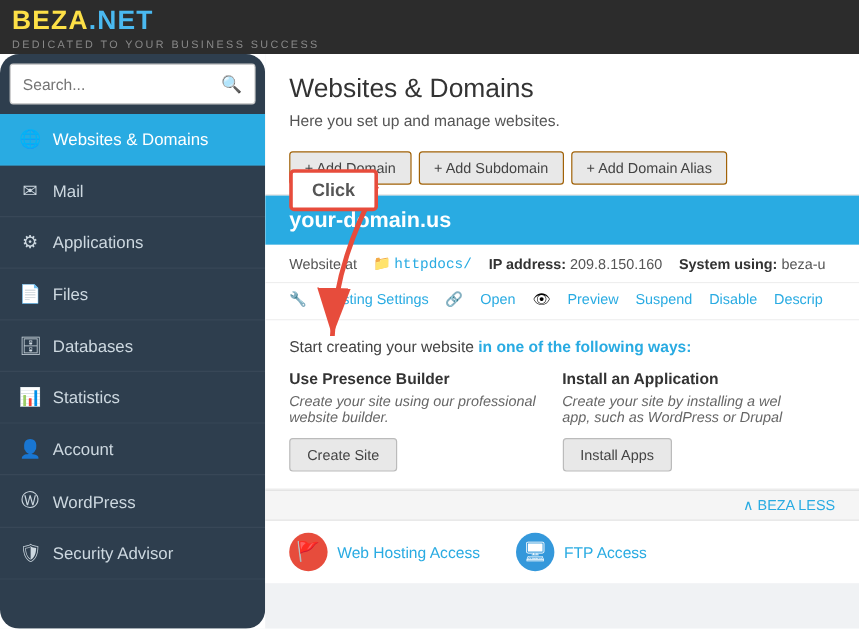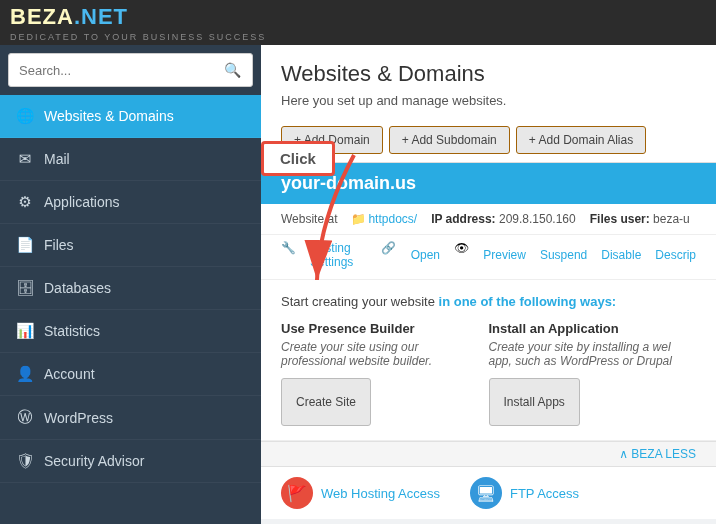--- a/index.html
+++ b/index.html
@@ -11,38 +11,39 @@
       display: flex;
       align-items: center;
       padding: 0 10px;
     }
     .logo {
       color: white;
       font-size: 22px;
       font-weight: bold;
       letter-spacing: 1px;
     }
-    .logo span.beza { color: #fef9c3; }
+    .logo span.beza { color: #fde047; }
     .logo span.dot { color: #4ab9f0; }
     .logo span.net { color: #4ab9f0; }
     .logo-tagline { color: #888; font-size: 9px; letter-spacing: 2px; margin-top: 2px; }
 
     .main-layout {
       display: flex;
       flex: 1;
       overflow: hidden;
     }
 
     
     .sidebar {
-      width: 261px;
+      width: 221px;
       background: #2e3e4e;
       display: flex;
       flex-direction: column;
       flex-shrink: 0;
+      border-radius: 16px;
     }
     .search-box {
       padding: 8px 10px;
       background: #fff;
       margin: 8px;
       border-radius: 3px;
       display: flex;
       align-items: center;
       border: 1px solid #ccc;
     }
@@ -133,21 +134,21 @@
       background: #fff;
       padding: 8px 20px;
       border-bottom: 1px solid #eee;
       font-size: 12px;
       color: #555;
       display: flex;
       gap: 14px;
       align-items: center;
       flex-wrap: wrap;
     }
-    .domain-info a { color: #29abe2; text-decoration: none; }
+    .domain-info a { color: #29abe2; text-decoration: none; font-family: Liberation Mono, monospace; }
     .domain-info .folder-icon { color: #f0a500; margin-right: 2px; }
     .domain-info strong { color: #333; }
 
     .domain-links {
       background: #fff;
       padding: 6px 20px 10px 20px;
       border-bottom: 1px solid #eee;
       display: flex;
       gap: 14px;
       font-size: 12px;
@@ -181,21 +182,21 @@
       color: #333;
       margin-bottom: 4px;
     }
     .create-col p {
       font-size: 12px;
       color: #666;
       margin-bottom: 10px;
       font-style: italic;
     }
     .btn-create {
-      padding: 16px 14px;
+      padding: 6px 14px;
       background: #e8e8e8;
       border: 1px solid #bbb;
       border-radius: 3px;
       cursor: pointer;
       font-size: 12px;
       color: #444;
     }
 
     .show-less-bar {
       background: #f5f5f5;
@@ -316,21 +317,21 @@
     </div>
 
     <div class="domain-section">
       <span>your-domain.us</span>
     </div>
 
     <div class="domain-info">
       <span>Website at</span>
       <a href="#"><span class="folder-icon">📁</span><span>httpdocs/</span></a>
       <span><strong>IP address:</strong> <span>209.8.150.160</span></span>
-      <span><strong>Files user:</strong> <span>beza-u</span></span>
+      <span><strong>System using:</strong> <span>beza-u</span></span>
     </div>
 
     <div class="domain-links">
       <span>🔧</span>
         <a href="#">Hosting Settings</a>
       <span>🔗</span>
         <a href="#">Open</a>
       <span>👁</span>
         <a href="#">Preview</a>
       <a href="#">Suspend</a>
@@ -362,21 +363,21 @@
       <div class="bottom-link-item">
         <div class="bottom-link-icon icon-hosting">🚩</div>
         <span>Web Hosting Access</span>
       </div>
       <div class="bottom-link-item">
         <div class="bottom-link-icon icon-ftp">🖥</div>
         <span>FTP Access</span>
       </div>
     </div>
 
-    <div style="position:absolute; top:96px; left:0; z-index:100;">
+    <div style="position:absolute; top:96px; left:20px; z-index:100;">
       <button class="click-btn">Click</button>
     </div>
 
     <svg style="position:absolute;top:105px;left:38px;z-index:99;pointer-events:none;" width="110" height="145">
       <defs>
         <marker id="arrowhead" markerWidth="10" markerHeight="7" refX="10" refY="3.5" orient="auto">
           <polygon points="0 0, 10 3.5, 0 7" fill="#e74c3c"></polygon>
         </marker>
       </defs>
       <path d="M 55 5 Q 20 70 18 130" stroke="#e74c3c" stroke-width="4" fill="none" marker-end="url(#arrowhead)"></path>

